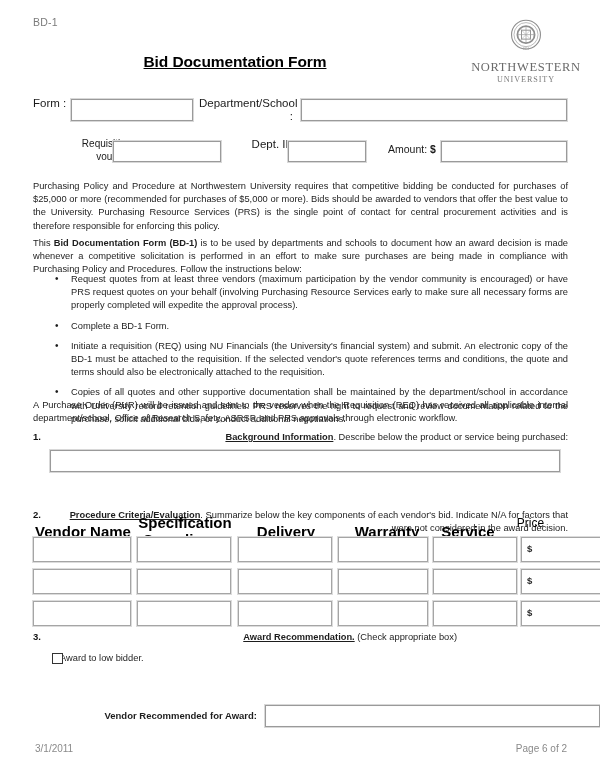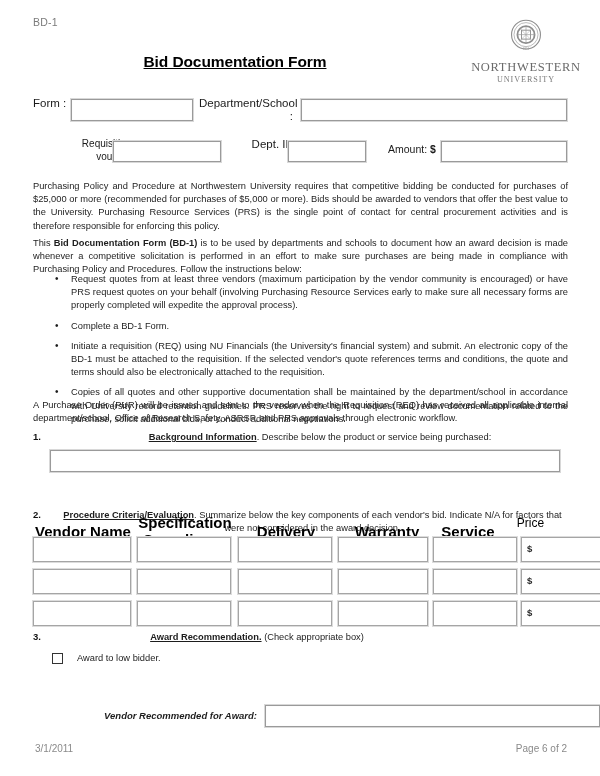--- a/index.html
+++ b/index.html
@@ -224,21 +224,21 @@
     position: absolute;
     font-size: 9.5px;
     font-weight: bold;
     color: #111;
   }
   .sec-body {
     position: absolute;
     font-size: 9.3px;
     line-height: 1.42;
     color: #1d1d1d;
-    text-align: center;
+    text-align: right;
   }
   .sec-title {
     font-weight: bold;
     text-decoration: underline;
   }
 
   .s1-num { left: 33px; top: 431px; }
   .s1-body { left: 72px; top: 431px; width: 496px; }
   .s1-input {
     position: absolute;
@@ -311,40 +311,39 @@
     left: 0;
     top: 1px;
     width: 11px;
     height: 11px;
     border: 1px solid #333;
     background: #fff;
     box-sizing: border-box;
   }
   .chk-label {
     display: block;
-    margin-left: 25px;
+    margin-left: 8px;
     font-size: 9.3px;
     line-height: 1.4;
     color: #1d1d1d;
   }
   .vra-row {
     position: absolute;
     left: 33px;
     top: 705px;
     width: 535px;
     height: 24px;
   }
   .vra-label {
     position: absolute;
     left: 52px;
     top: 5px;
     width: 172px;
     text-align: right;
     font-size: 9.5px;
-    font-style: italic;
     font-weight: bold;
     color: #1d1d1d;
   }
   .vra-input {
     position: absolute;
     left: 232px;
     top: 0;
     width: 335px;
     height: 22px;
   }

